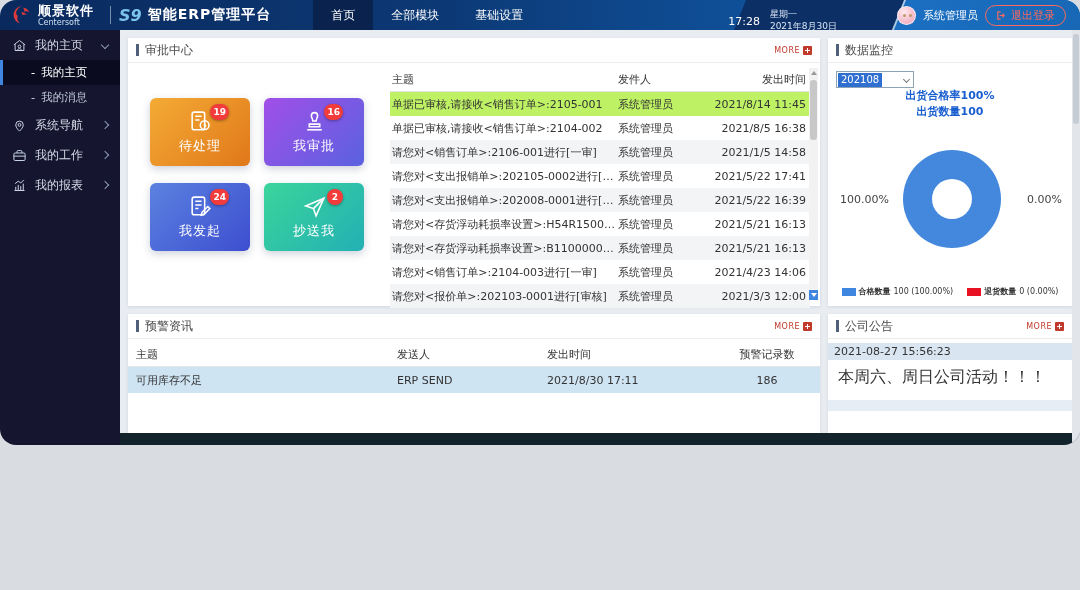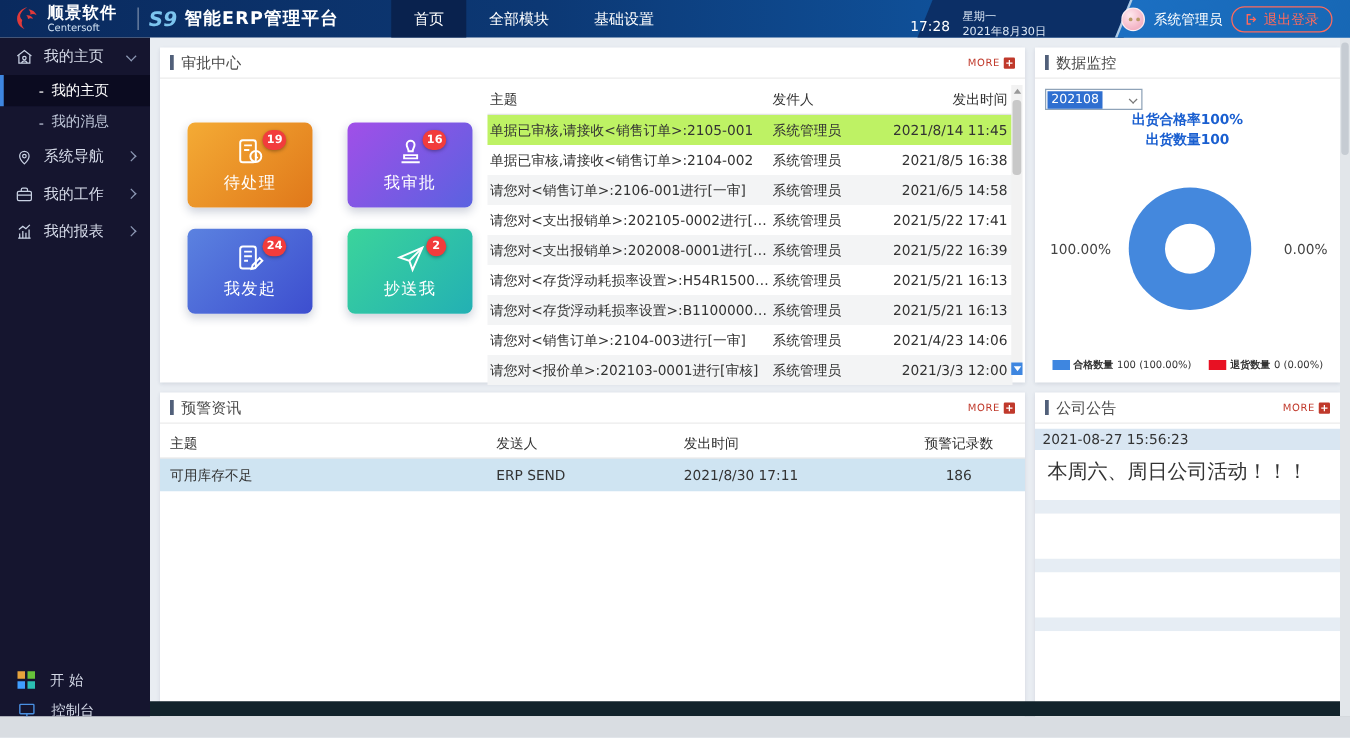--- a/index.html
+++ b/index.html
@@ -1,17 +1,17 @@
 <!DOCTYPE html>
 <html><head>
 <meta charset="utf-8">
 <style>
   * { box-sizing: border-box; margin: 0; padding: 0; }
   body { font-family: "DejaVu Sans", "Liberation Sans", sans-serif; background:#d9dde2; }
-  .screen { position:relative; width:1080px; height:573px; background:#e9edf2; overflow:hidden; }
+  .screen { position:relative; width:1080px; height:445px; background:#e9edf2; overflow:hidden;border-radius:16px; }
 
   
   .topbar { position:absolute; top:0; left:0; width:1080px; height:30px;
     background:linear-gradient(90deg,#0a2a5e 0%,#0c3874 40%,#0f4f97 68%,#1364b4 100%);
     color:#fff; display:flex; align-items:center; z-index:10; }
   .tb-slab-dark { position:absolute; left:740px; top:0; width:165px; height:30px;
     background:#0c2f66; transform:skewX(-22deg); }
   .tb-slab-light { position:absolute; left:898px; top:0; width:200px; height:30px;
     background:linear-gradient(90deg,#1b6fc2,#1767b4); transform:skewX(-22deg);
     border-left:2px solid rgba(255,255,255,.65); }
@@ -66,21 +66,21 @@
   .phead { display:flex; align-items:center; height:25px; padding:12px 8px; border-bottom:1px solid #ececec; }
   .accent { width:3px; height:12px; background:#51607a; margin-right:6px; }
   .ptitle { font-size:12px; color:#4a4a4a; }
   .more { margin-left:auto; display:flex; align-items:center; gap:3px; font-size:8px; color:#c0392b; cursor:pointer; letter-spacing:.5px; }
   .more-box { width:9px; height:9px; background:#c0392b; border-radius:1px; position:relative; }
   .more-box::before,.more-box::after{content:"";position:absolute;background:#fff;}
   .more-box::before{left:2px;top:4px;width:5px;height:1px;}
   .more-box::after{left:4px;top:2px;width:1px;height:5px;}
 
   
-  .tiles { position:absolute; left:22px; top:60px; display:grid; grid-template-columns:100px 100px; grid-auto-rows:68px; gap:17px 28px; }
+  .tiles { position:absolute; left:22px; top:60px; display:grid; grid-template-columns:100px 100px; grid-auto-rows:68px; gap:17px 14px; }
   .tile { position:relative; border-radius:6px; color:#fff; display:flex; flex-direction:column;
     align-items:center; justify-content:center; gap:3px; cursor:pointer; box-shadow:0 3px 8px rgba(30,50,90,.22); }
   .tile svg { width:25px; height:25px; stroke:#fff; fill:none; stroke-width:1.5; }
   .tlabel { font-size:13px; letter-spacing:1px; }
   .badge { position:absolute; top:6px; right:21px; min-width:16px; height:16px; border-radius:8px;
     background:#f23c3c; color:#fff; font-size:9px; font-weight:bold; line-height:16px; text-align:center; padding:0 3px;
     box-shadow:0 1px 3px rgba(0,0,0,.35); }
 
   
   .atable { position:absolute; left:262px; top:30px; width:420px; font-size:11px; color:#333; }
@@ -313,21 +313,21 @@
         <span class="c-time">2021/8/14 11:45</span>
       </div>
       <div class="trow">
         <span class="c-subj">单据已审核,请接收&lt;销售订单&gt;:2104-002</span>
         <span class="c-sender">系统管理员</span>
         <span class="c-time">2021/8/5 16:38</span>
       </div>
       <div class="trow">
         <span class="c-subj">请您对&lt;销售订单&gt;:2106-001进行[一审]</span>
         <span class="c-sender">系统管理员</span>
-        <span class="c-time">2021/6/5 14:58</span>
+        <span class="c-time">2021/1/5 14:58</span>
       </div>
       <div class="trow">
         <span class="c-subj">请您对&lt;支出报销单&gt;:202105-0002进行[审核]</span>
         <span class="c-sender">系统管理员</span>
         <span class="c-time">2021/5/22 17:41</span>
       </div>
       <div class="trow">
         <span class="c-subj">请您对&lt;支出报销单&gt;:202008-0001进行[审核]</span>
         <span class="c-sender">系统管理员</span>
         <span class="c-time">2021/5/22 16:39</span>

